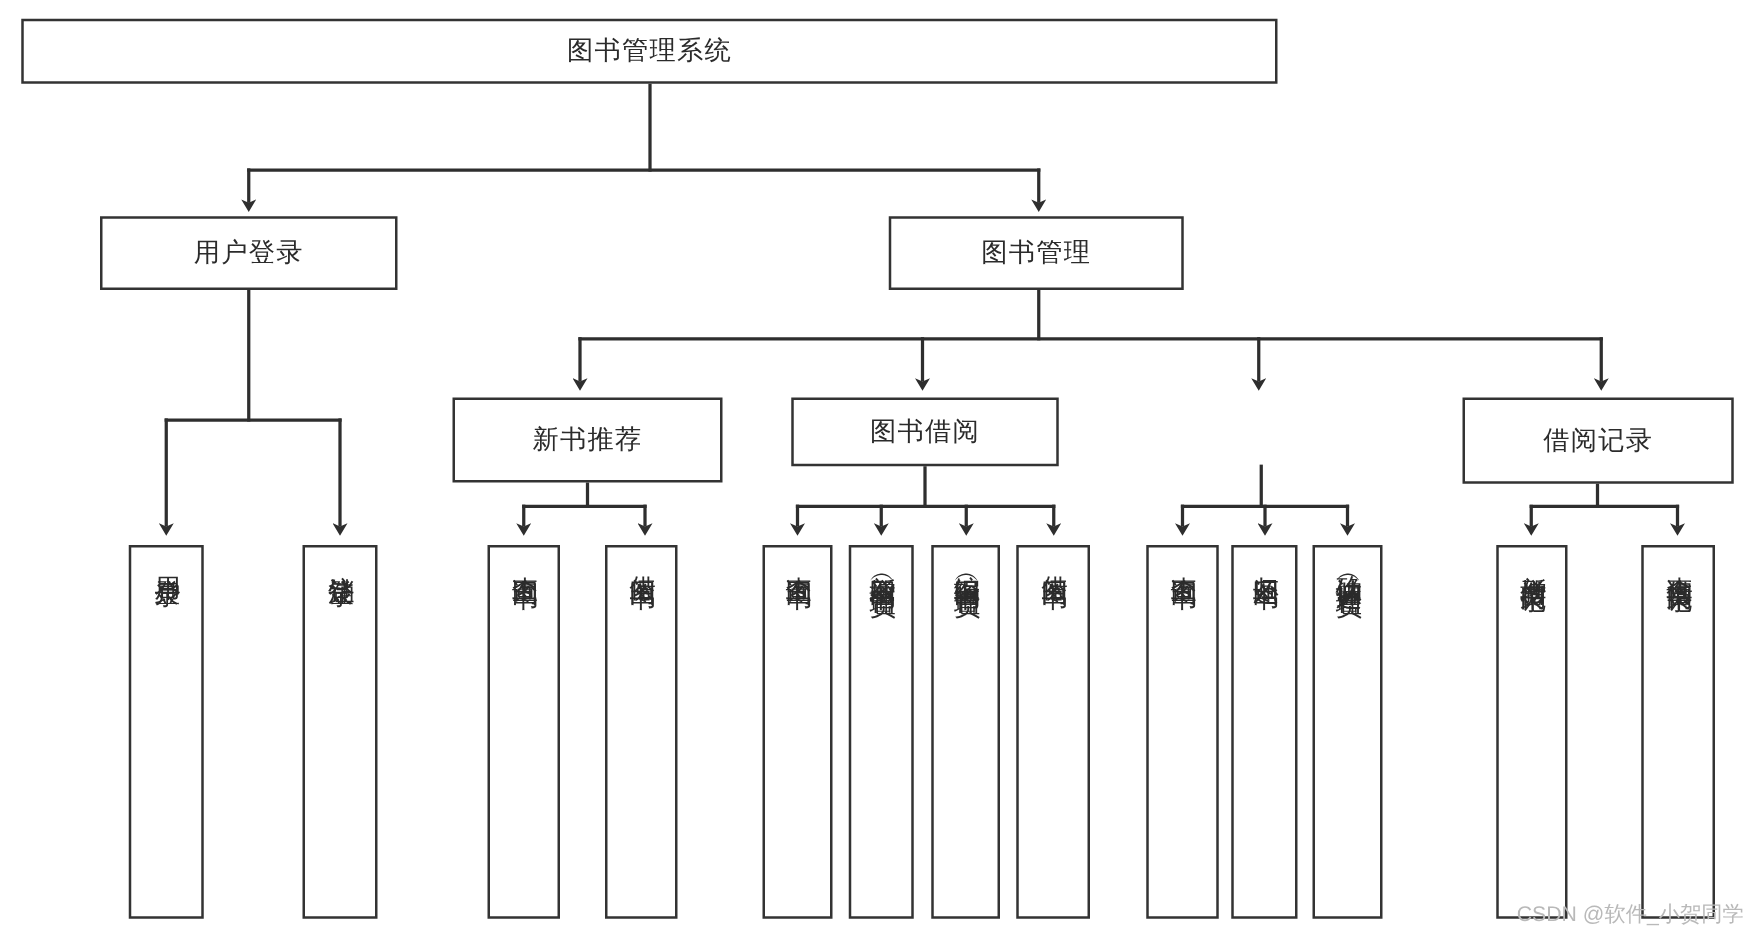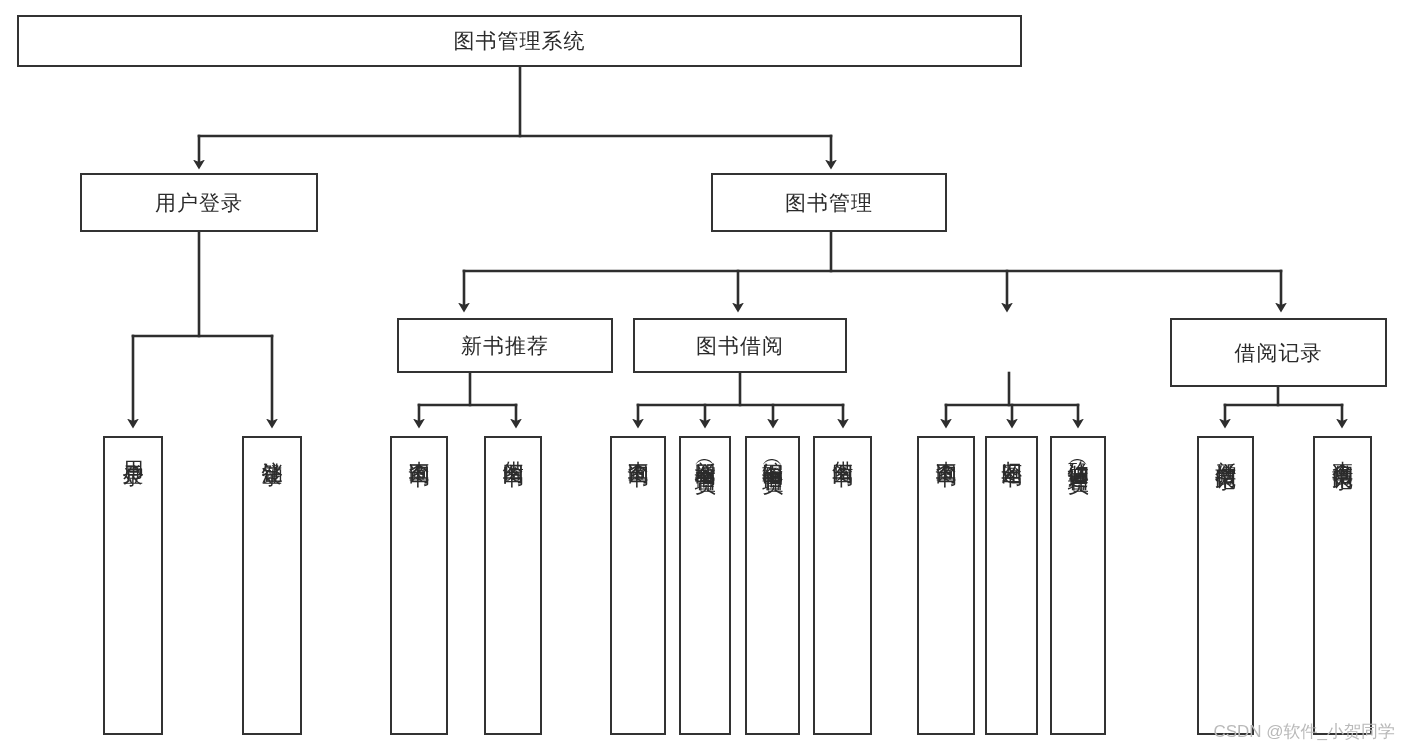--- a/index.html
+++ b/index.html
@@ -125,21 +125,21 @@
     <span>图书管理系统</span>
   </div>
 
   <div class="node horiz" style="left:80px; top:173px; width:238px; height:59px;">
     <span>用户登录</span>
   </div>
   <div class="node horiz" style="left:711px; top:173px; width:236px; height:59px;align-items:center;">
     <span>图书管理</span>
   </div>
 
-  <div class="node horiz" style="left:362px; top:318px; width:216px; height:55px;margin-left:35px;">
+  <div class="node horiz" style="left:362px; top:318px; width:216px; height:68px;">
     <span>新书推荐</span>
   </div>
   <div class="node horiz" style="left:633px; top:318px; width:214px; height:55px;">
     <span>图书借阅</span>
   </div>
   <div class="node horiz" style="left:1170px; top:318px; width:217px; height:69px;">
     <span>借阅记录</span>
   </div>
 
   <div class="node vert" style="left:103px; top:436px; width:60px; height:299px;">

